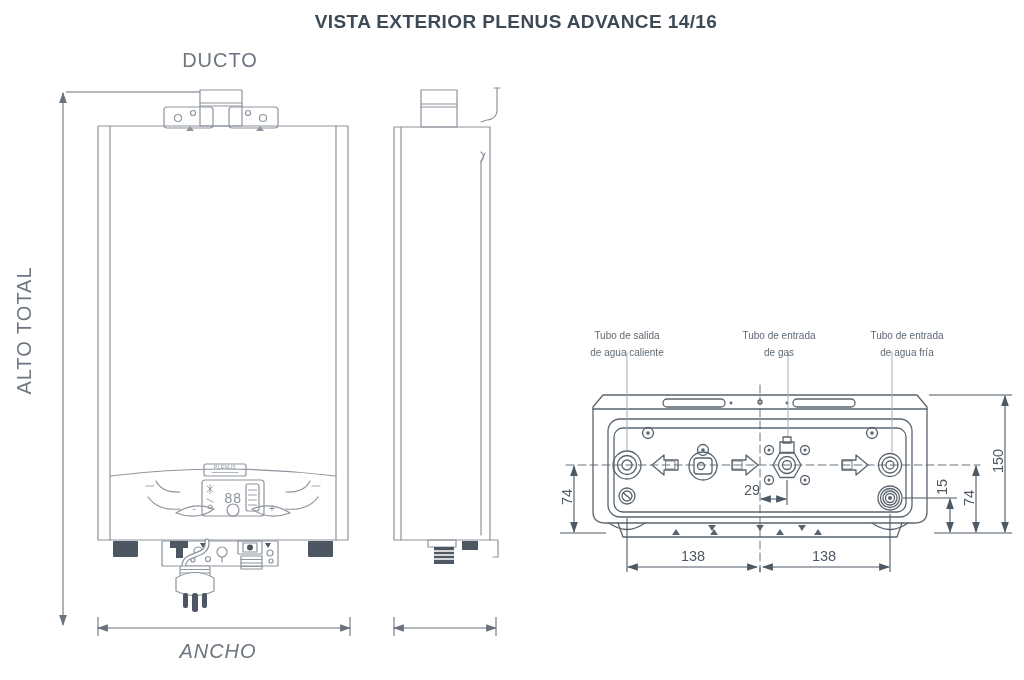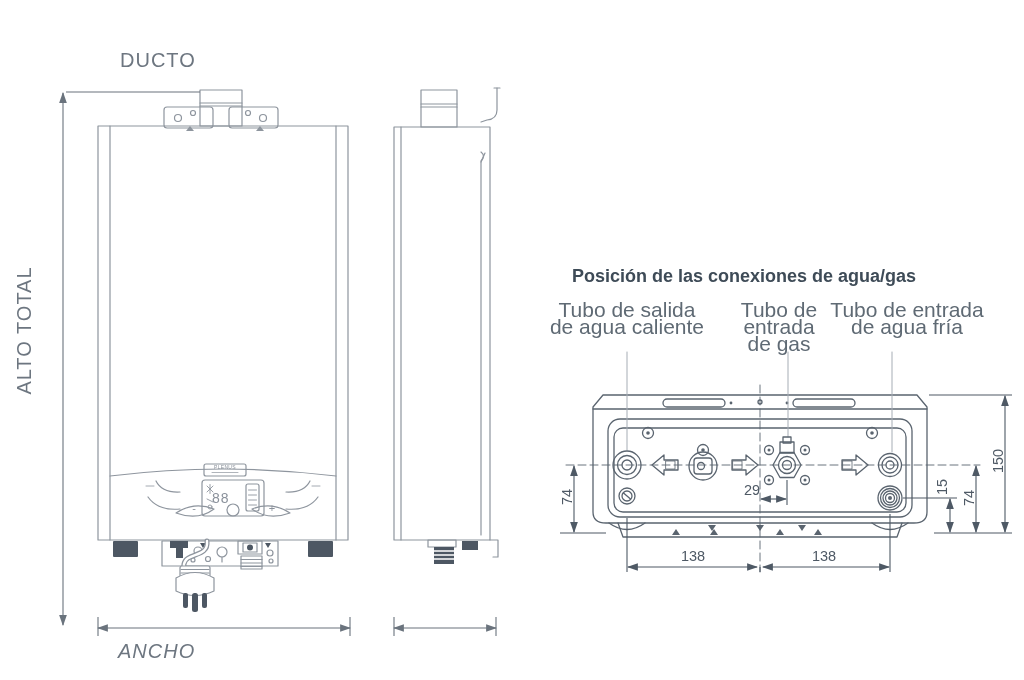--- a/index.html
+++ b/index.html
@@ -1,27 +1,27 @@
 <!DOCTYPE html>
 <html><head>
 <meta charset="utf-8">
 <style>
   html,body{margin:0;padding:0;background:#fff;}
   .canvas{position:relative;width:1024px;height:680px;background:#ffffff;
           font-family:"Liberation Sans",sans-serif;overflow:hidden;}
   svg{position:absolute;left:0;top:0;}
   .abs{position:absolute;}
   .title{font-size:19px;font-weight:bold;color:#3e4b57;letter-spacing:.4px;text-align:center;}
-  .lbl{font-size:20px;color:#6d7680;letter-spacing:1px;text-align:left;}
+  .lbl{font-size:20px;color:#6d7680;letter-spacing:1px;text-align:center;}
   .vtext{text-align:center;transform:rotate(-90deg);}
   .sect-title{font-size:18px;font-weight:bold;color:#3e4b57;}
-  .conn-lbl{font-size:21px;color:#5f6a74;text-align:center;line-height:17px;}
+  .conn-lbl{font-size:10px;color:#5f6a74;text-align:center;line-height:17px;margin-top:26px;}
   .dim{font-size:14.5px;color:#4e5965;text-align:center;}
   .panel-brand{font-size:5px;color:#8a919b;text-align:center;letter-spacing:.3px;}
-  .panel-digits{font-size:14px;color:#8a919b;letter-spacing:1px;text-align:left;}
+  .panel-digits{font-size:14px;color:#8a919b;letter-spacing:1px;text-align:right;}
   .panel-sign{font-size:11px;color:#8a919b;text-align:center;}
 </style>
 </head>
 <body>
 
 <div class="canvas">
 
 <svg width="1024" height="680" viewBox="0 0 1024 680">
   <defs>
     <marker id="arrG" markerWidth="10" markerHeight="8" refX="9" refY="3.5" orient="auto-start-reverse">
@@ -251,34 +251,34 @@
     <line x1="761" y1="499" x2="786" y2="499" marker-start="url(#arrD)" marker-end="url(#arrD)"></line>
     <line x1="929" y1="395" x2="1012" y2="395"></line>
     <line x1="934" y1="533" x2="1012" y2="533"></line>
     <line x1="903" y1="498" x2="957" y2="498"></line>
     <line x1="950" y1="499" x2="950" y2="532" marker-start="url(#arrD)" marker-end="url(#arrD)"></line>
     <line x1="976" y1="466" x2="976" y2="532" marker-start="url(#arrD)" marker-end="url(#arrD)"></line>
     <line x1="1005" y1="396" x2="1005" y2="532" marker-start="url(#arrD)" marker-end="url(#arrD)"></line>
   </g>
 </svg>
 
+<div class="abs title" style="left:216px;top:11px;width:600px;">VISTA EXTERIOR PLENUS ADVANCE 14/16</div>
 
 <div class="abs lbl" style="left:120px;top:49px;width:200px;">DUCTO</div>
 
 <div class="abs lbl vtext" style="left:-76px;top:319px;width:200px;">ALTO TOTAL</div>
 
 <div class="abs lbl" style="left:118px;top:640px;width:200px;font-style:italic;">ANCHO</div>
 
 
 <div class="abs panel-brand" style="left:205px;top:464px;width:40px;">PLENUS</div>
 <div class="abs panel-digits" style="left:212px;top:490px;width:30px;">88</div>
 <div class="abs panel-sign" style="left:188px;top:502px;width:12px;">-</div>
 <div class="abs panel-sign" style="left:266px;top:502px;width:12px;">+</div>
 
-<div class="abs sect-title" style="left:572px;top:266px;width:420px;">Posición de las conexiones de agua/gas</div>
 
 <div class="abs conn-lbl" style="left:547px;top:301px;width:160px;">
   <div>Tubo de salida</div>
   <div>de agua caliente</div>
 </div>
 <div class="abs conn-lbl" style="left:704px;top:301px;width:150px;">
   <div>Tubo de entrada</div>
   <div>de gas</div>
 </div>
 <div class="abs conn-lbl" style="left:827px;top:301px;width:160px;">

